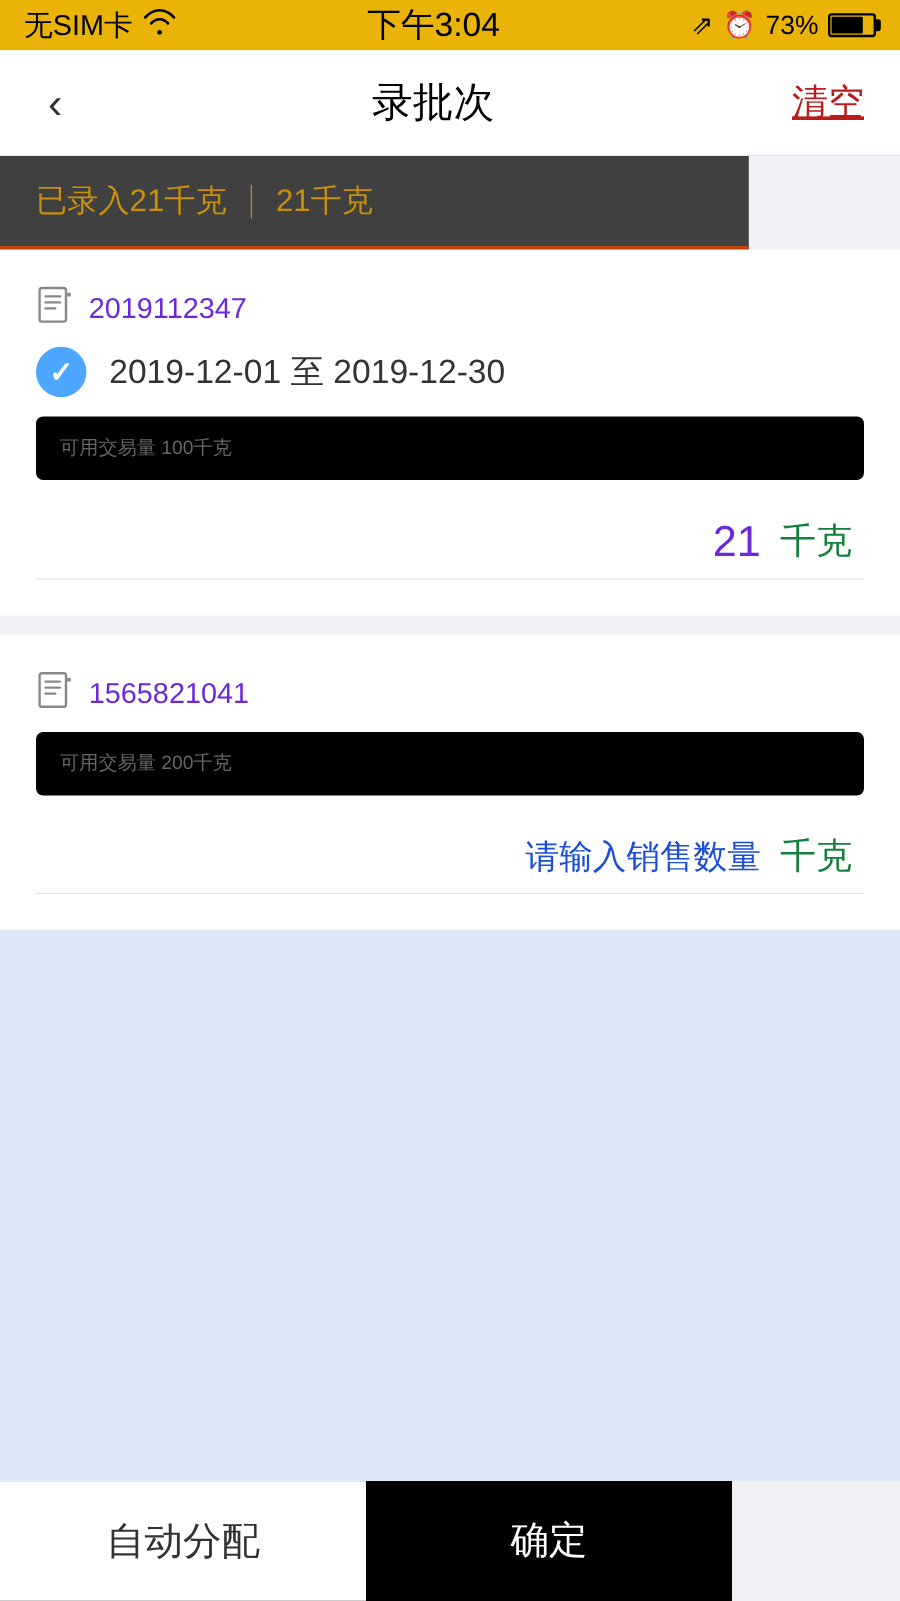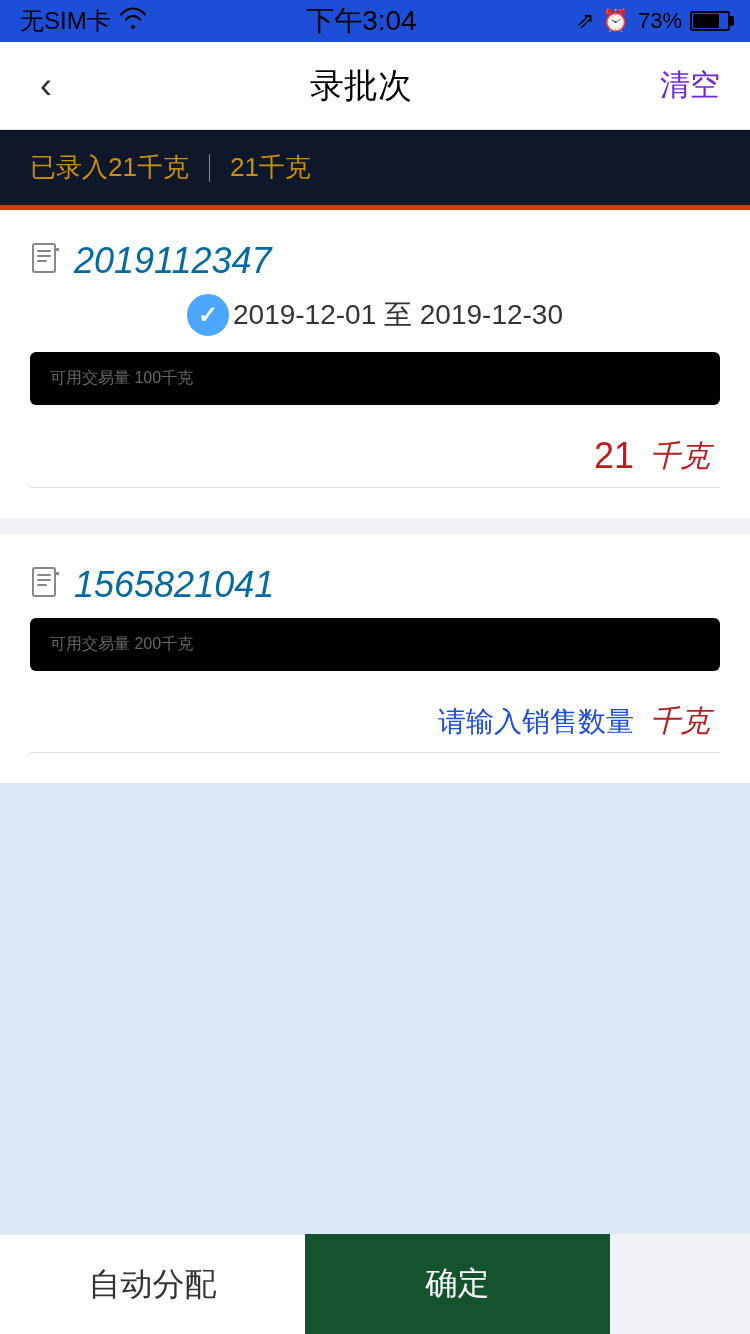--- a/index.html
+++ b/index.html
@@ -9,21 +9,21 @@
       min-height: 1334px;
       font-family: -apple-system, "PingFang SC", "Helvetica Neue", Arial, sans-serif;
       background: #f0f2f5;
       overflow-x: hidden;
     }
 
     
     .status-bar {
       width: 750px;
       height: 42px;
-      background: #1d4ed8;
+      background: #eab308;
       display: flex;
       align-items: center;
       justify-content: space-between;
       padding: 0 20px;
       font-size: 24px;
       color: #000;
     }
     .status-bar-left {
       display: flex;
       align-items: center;
@@ -85,33 +85,34 @@
       cursor: pointer;
       padding: 10px;
     }
     .nav-title {
       font-size: 34px;
       font-weight: 500;
       color: #000;
     }
     .nav-clear {
       font-size: 30px;
-      color: #6d28d9;
+      color: #b91c1c;
       cursor: pointer;
+      text-decoration: underline;
     }
 
     
     .info-banner {
-      width: 750px;
-      background: #0f172a;
+      width: 624px;
+      background: #404040;
       padding: 20px 30px;
       display: flex;
       align-items: center;
       gap: 0;
-      border-bottom: 5px solid #c2410c;
+      border-bottom: 3px solid #c2410c;
     }
     .info-banner-text {
       font-size: 26px;
       color: #c8900a;
     }
     .info-banner-divider {
       width: 1px;
       height: 28px;
       background: #c8900a;
       margin: 0 20px;
@@ -145,32 +146,30 @@
       gap: 12px;
       margin-bottom: 12px;
     }
 
     .batch-icon {
       font-size: 28px;
       color: #666;
     }
 
     .batch-id {
-      font-size: 36px;
-      color: #0369a1;
+      font-size: 24px;
+      color: #6d28d9;
       font-weight: 500;
-      font-style: italic;
     }
 
     .batch-date-row {
       display: flex;
       align-items: center;
-      gap: 4px;
+      gap: 19px;
       margin-bottom: 16px;
-      justify-content: center;
     }
 
     .radio-circle {
       width: 42px;
       height: 42px;
       border-radius: 50%;
       border: 2px solid #ccc;
       display: flex;
       align-items: center;
       justify-content: center;
@@ -210,28 +209,27 @@
       align-items: center;
       justify-content: flex-end;
       gap: 16px;
       padding: 20px 10px 10px 10px;
       border-bottom: 1px solid #e0e0e0;
       margin-top: 10px;
     }
 
     .quantity-value {
       font-size: 36px;
-      color: #b91c1c;
+      color: #6d28d9;
       font-weight: 400;
     }
 
     .quantity-unit {
       font-size: 30px;
-      color: #b91c1c;
-      font-style: italic;
+      color: #15803d;
     }
 
     .quantity-input-placeholder {
       font-size: 28px;
       color: #1d4ed8;
     }
 
     
     .bottom-area {
       background: #dce8f5;
@@ -254,21 +252,21 @@
       background: #fff;
       border: none;
       font-size: 32px;
       color: #333;
       cursor: pointer;
       border-top: 1px solid #e5e5e5;
     }
 
     .btn-confirm {
       flex: 1;
-      background: #14532d;
+      background: #000000;
       border: none;
       font-size: 32px;
       color: #fff;
       cursor: pointer;
     }
 
     .main-content {
       display: flex;
       flex-direction: column;
       min-height: calc(1334px - 42px - 88px - 100px);

